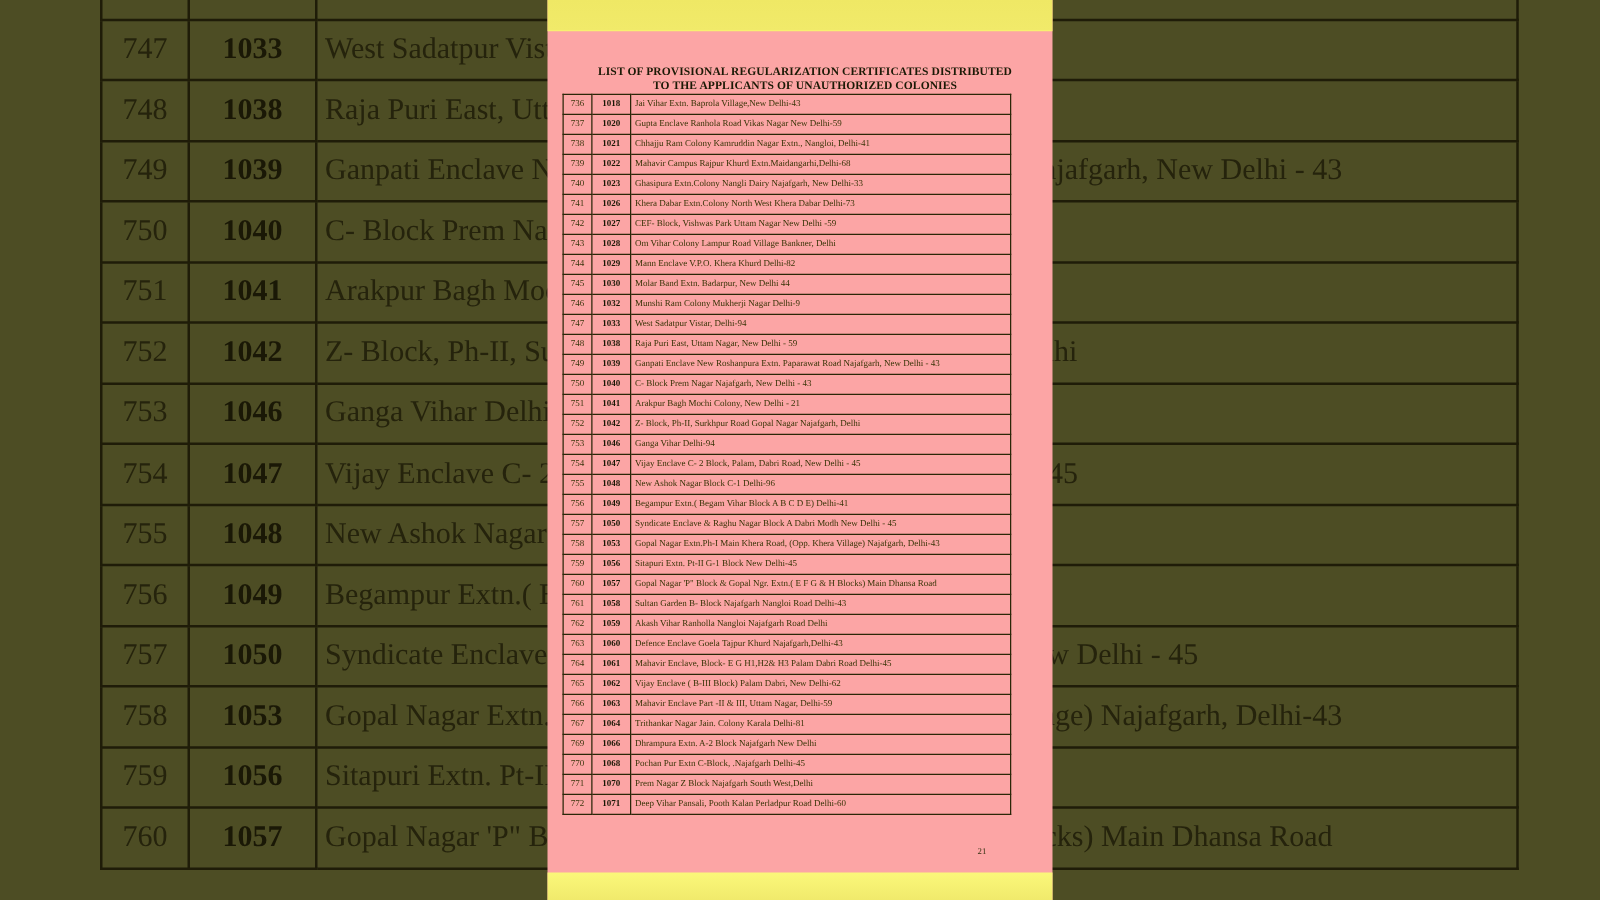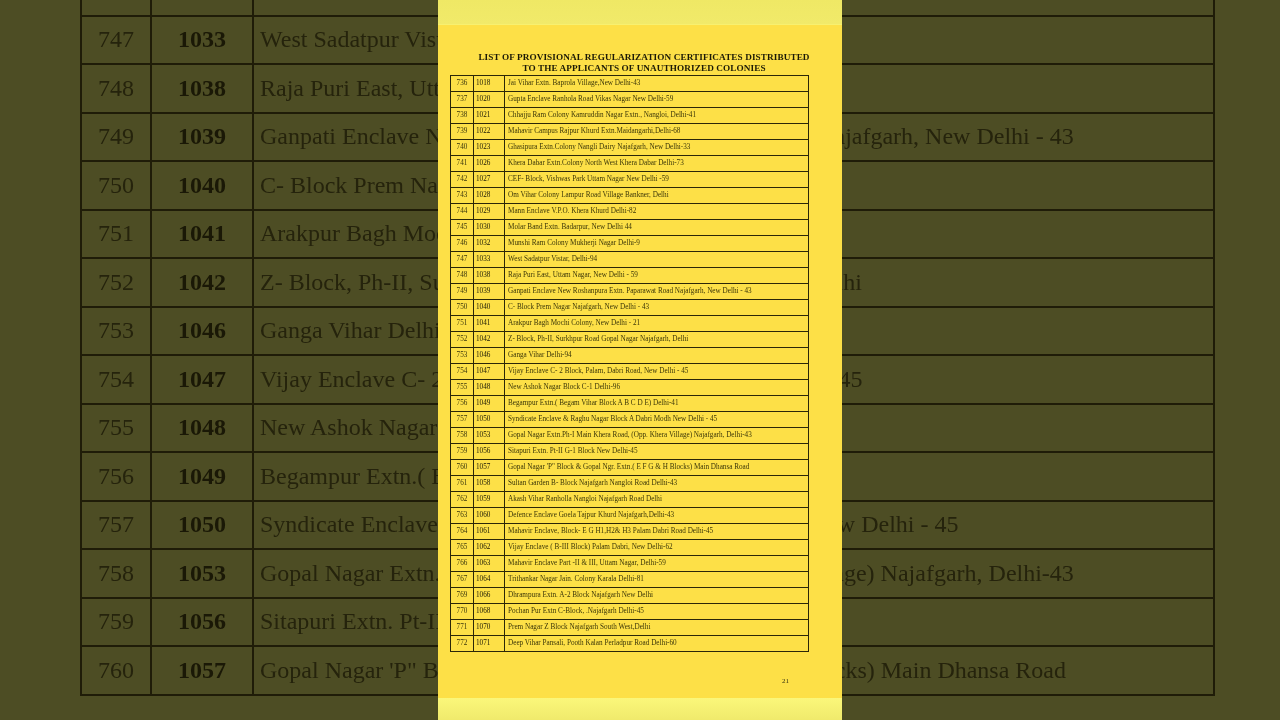--- a/index.html
+++ b/index.html
@@ -26,21 +26,21 @@
     padding: 0 6px;
     white-space: nowrap; overflow: hidden;
   }
   .bg-table td.c1 { width: 56px; text-align: center; }
   .bg-table td.c2 { width: 88px; text-align: center; font-weight: bold; color: #1a1806; }
   .bg-table td.c3 { }
 
   
   .page {
     position: absolute; left: 438px; top: 0; width: 404px; height: 720px;
-    background: #fde047;
+    background: #fca5a5;
     box-sizing: border-box;
   }
   .page-top-band {
     position: absolute; left: 0; top: 0; width: 100%; height: 24px;
     background: linear-gradient(#efe865, #f1ea6a);
     border-bottom: 1px solid #f7f070;
   }
   .page-bottom-band {
     position: absolute; left: 0; bottom: 0; width: 100%; height: 22px;
     background: linear-gradient(#fbf77a, #f0ea6c);
@@ -56,21 +56,21 @@
     border-collapse: collapse; width: 359px;
     color: #2a2708;
   }
   .doc-table td {
     border: 1px solid #2b2708;
     height: 15px; padding: 0 2px;
     font-size: 7.2px; line-height: 15px;
     white-space: nowrap; overflow: hidden;
   }
   .doc-table td.c1 { width: 18px; text-align: center; color: #3a360c; }
-  .doc-table td.c2 { width: 26px; text-align: left; font-weight: normal; color: #1a1805; margin-left: 16px; }
+  .doc-table td.c2 { width: 26px; text-align: center; font-weight: bold; color: #1a1805; margin-left: 16px; }
   .doc-table td.c3 { padding-left: 3px; color: #3a3508; margin-top: 28px; }
   .page-num {
     position: absolute; left: 344px; top: 677px; font-size: 7px; color: #333010;
   }
 </style>
 </head>
 <body>
 
 <div class="bg-layer">
   <table class="bg-table">

